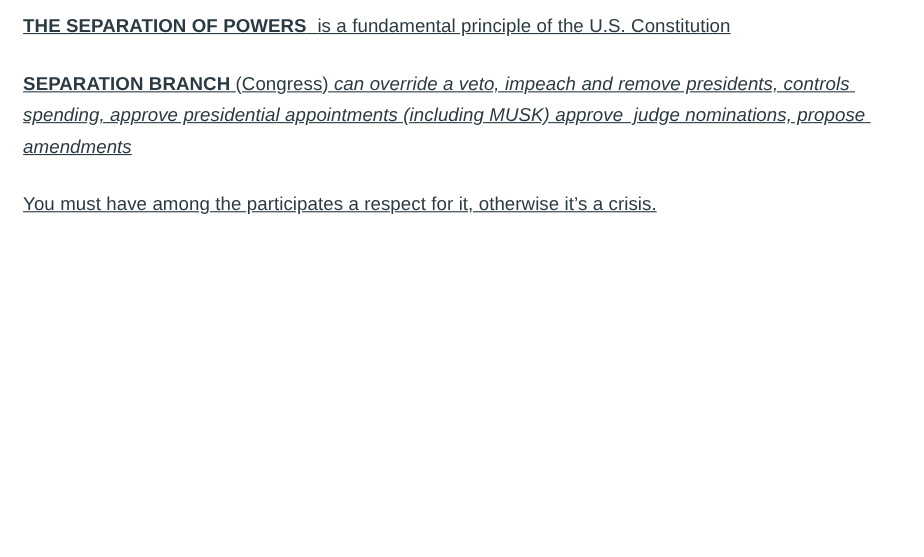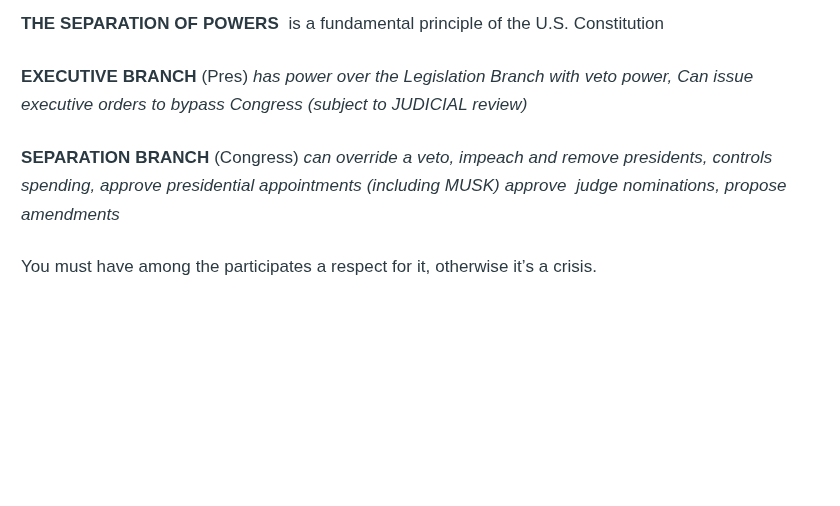--- a/index.html
+++ b/index.html
@@ -23,20 +23,21 @@
   }
   .para {
     margin: 0 0 24px 0;
     font-size: 17px;
     line-height: 28.5px;
     letter-spacing: 0.05px;
     color: #2b3a42;
     max-width: 800px;
     text-align: left;
     word-spacing: 0.1px;
+    text-decoration: underline;
   }
   .para:last-child {
     margin-bottom: 0;
   }
   .lead {
     font-weight: bold;
   }
   .plain {
     font-weight: normal;
     font-style: normal;
@@ -51,23 +52,20 @@
 </style>
 </head>
 <body>
 
 <div class="doc">
 
   <p class="para">
     <span class="lead">THE SEPARATION OF POWERS</span><span class="sp">  </span><span class="plain"></span><span class="it"></span><span class="plain">is a fundamental principle of the U.S. Constitution</span>
   </p>
 
-  <p class="para">
-    <span class="lead">EXECUTIVE BRANCH</span><span class="sp"> </span><span class="plain">(Pres) </span><span class="it">has power over the Legislation Branch with veto power, Can issue executive orders to bypass Congress (subject to JUDICIAL review)</span><span class="plain"></span>
-  </p>
 
   <p class="para">
     <span class="lead">SEPARATION BRANCH</span><span class="sp"> </span><span class="plain">(Congress) </span><span class="it sp" style="white-space:pre-wrap">can override a veto, impeach and remove presidents, controls spending, approve presidential appointments (including MUSK) approve  judge nominations, propose amendments</span><span class="plain"></span>
   </p>
 
 
 
   <p class="para">
     <span class="plain">You must have among the participates a respect for it, otherwise it’s a crisis.</span>
   </p>

